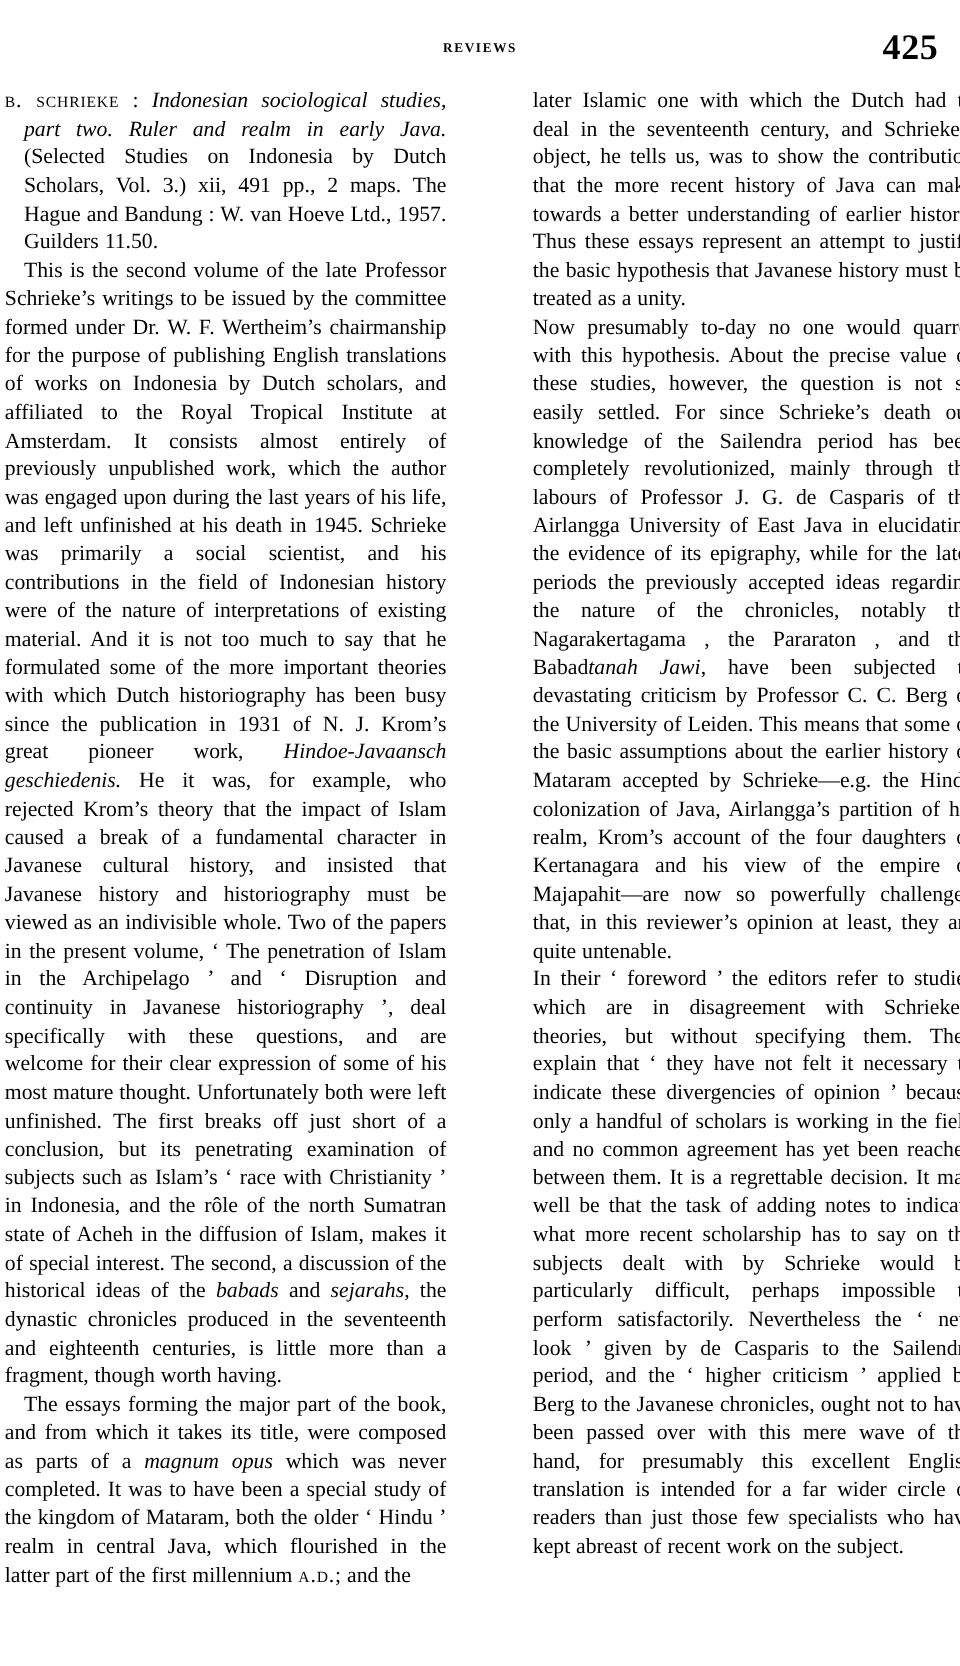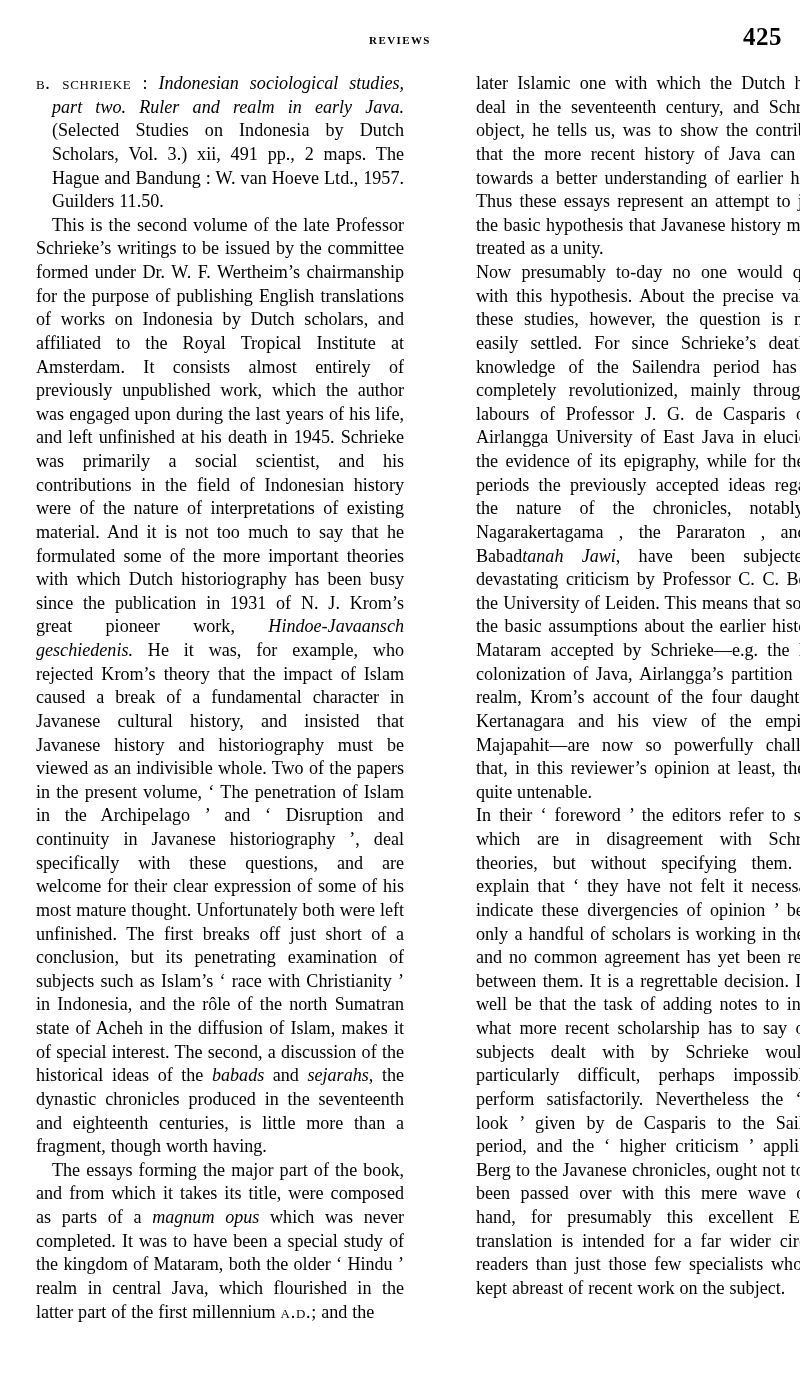--- a/index.html
+++ b/index.html
@@ -37,29 +37,29 @@
     font-size: 15.5px;
     font-weight: bold;
     letter-spacing: 1.4px;
     font-variant: small-caps;
     text-transform: lowercase;
   }
   .rh-folio {
     position: absolute;
     right: 0;
     top: -7px;
-    font-size: 25px;
+    font-size: 30px;
     font-weight: bold;
     letter-spacing: 0.5px;
   }
 
   
   .columns {
     position: absolute;
-    left: 36px;
+    left: 4px;
     top: 72px;
     width: 764px;
     height: 1258px;
     text-decoration: underline;
   }
   .col {
     position: absolute;
     top: 0;
     width: 368px;
     height: 1258px;

